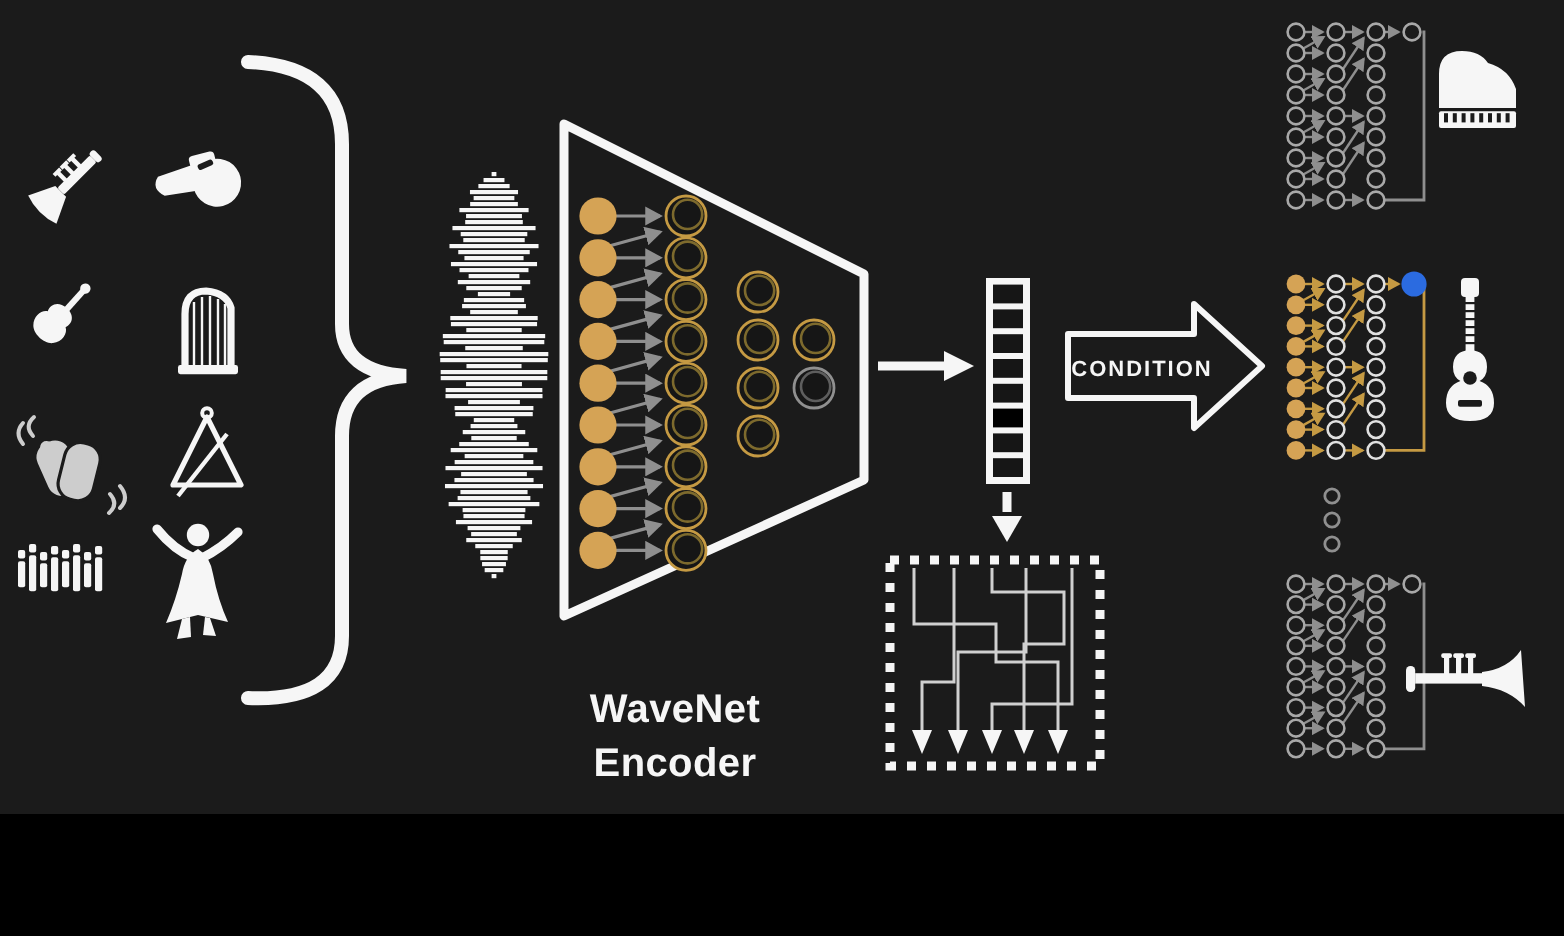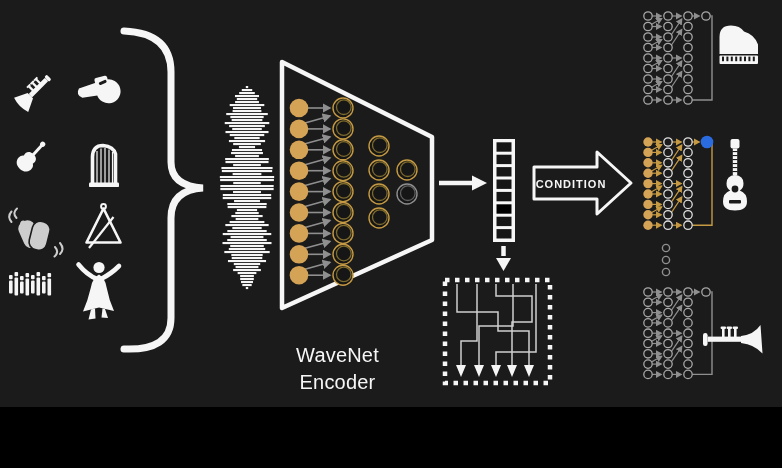--- a/index.html
+++ b/index.html
@@ -6,21 +6,21 @@
     --background:#1b1b1b; --foreground:#f6f6f6; --gold:#d5a355; --gold_dark:#7d6a2d;
     --gold_line:#c59a43; --gray:#8f8f8f; --blue:#2b6be0; --clap_gray:#cdcdcd;
   }
   html,body{margin:0;padding:0;background:#000;}
   .stage{position:relative;width:782px;height:407px;background:var(--background);
          overflow:hidden;font-family:"Liberation Sans",sans-serif;}
   svg{position:absolute;left:0;top:0;}
   .ffg{fill:var(--foreground);}
   .fbg{fill:var(--background);}
   .sfg{stroke:var(--foreground);fill:none;}
-  .lbl{position:absolute;color:var(--foreground);font-weight:normal;font-size:20px;
+  .lbl{position:absolute;color:var(--foreground);font-weight:bold;font-size:20px;
        line-height:27px;text-align:center;white-space:pre-line;letter-spacing:.2px;}
   text.cond{fill:var(--foreground);font-family:"Liberation Sans",sans-serif;
        font-size:11px;font-weight:bold;letter-spacing:1px;}
 </style>
 </head>
 <body>
 
 <div class="stage">
 <svg id="scene" width="782" height="468" viewBox="0 0 782 468">
   <defs>

